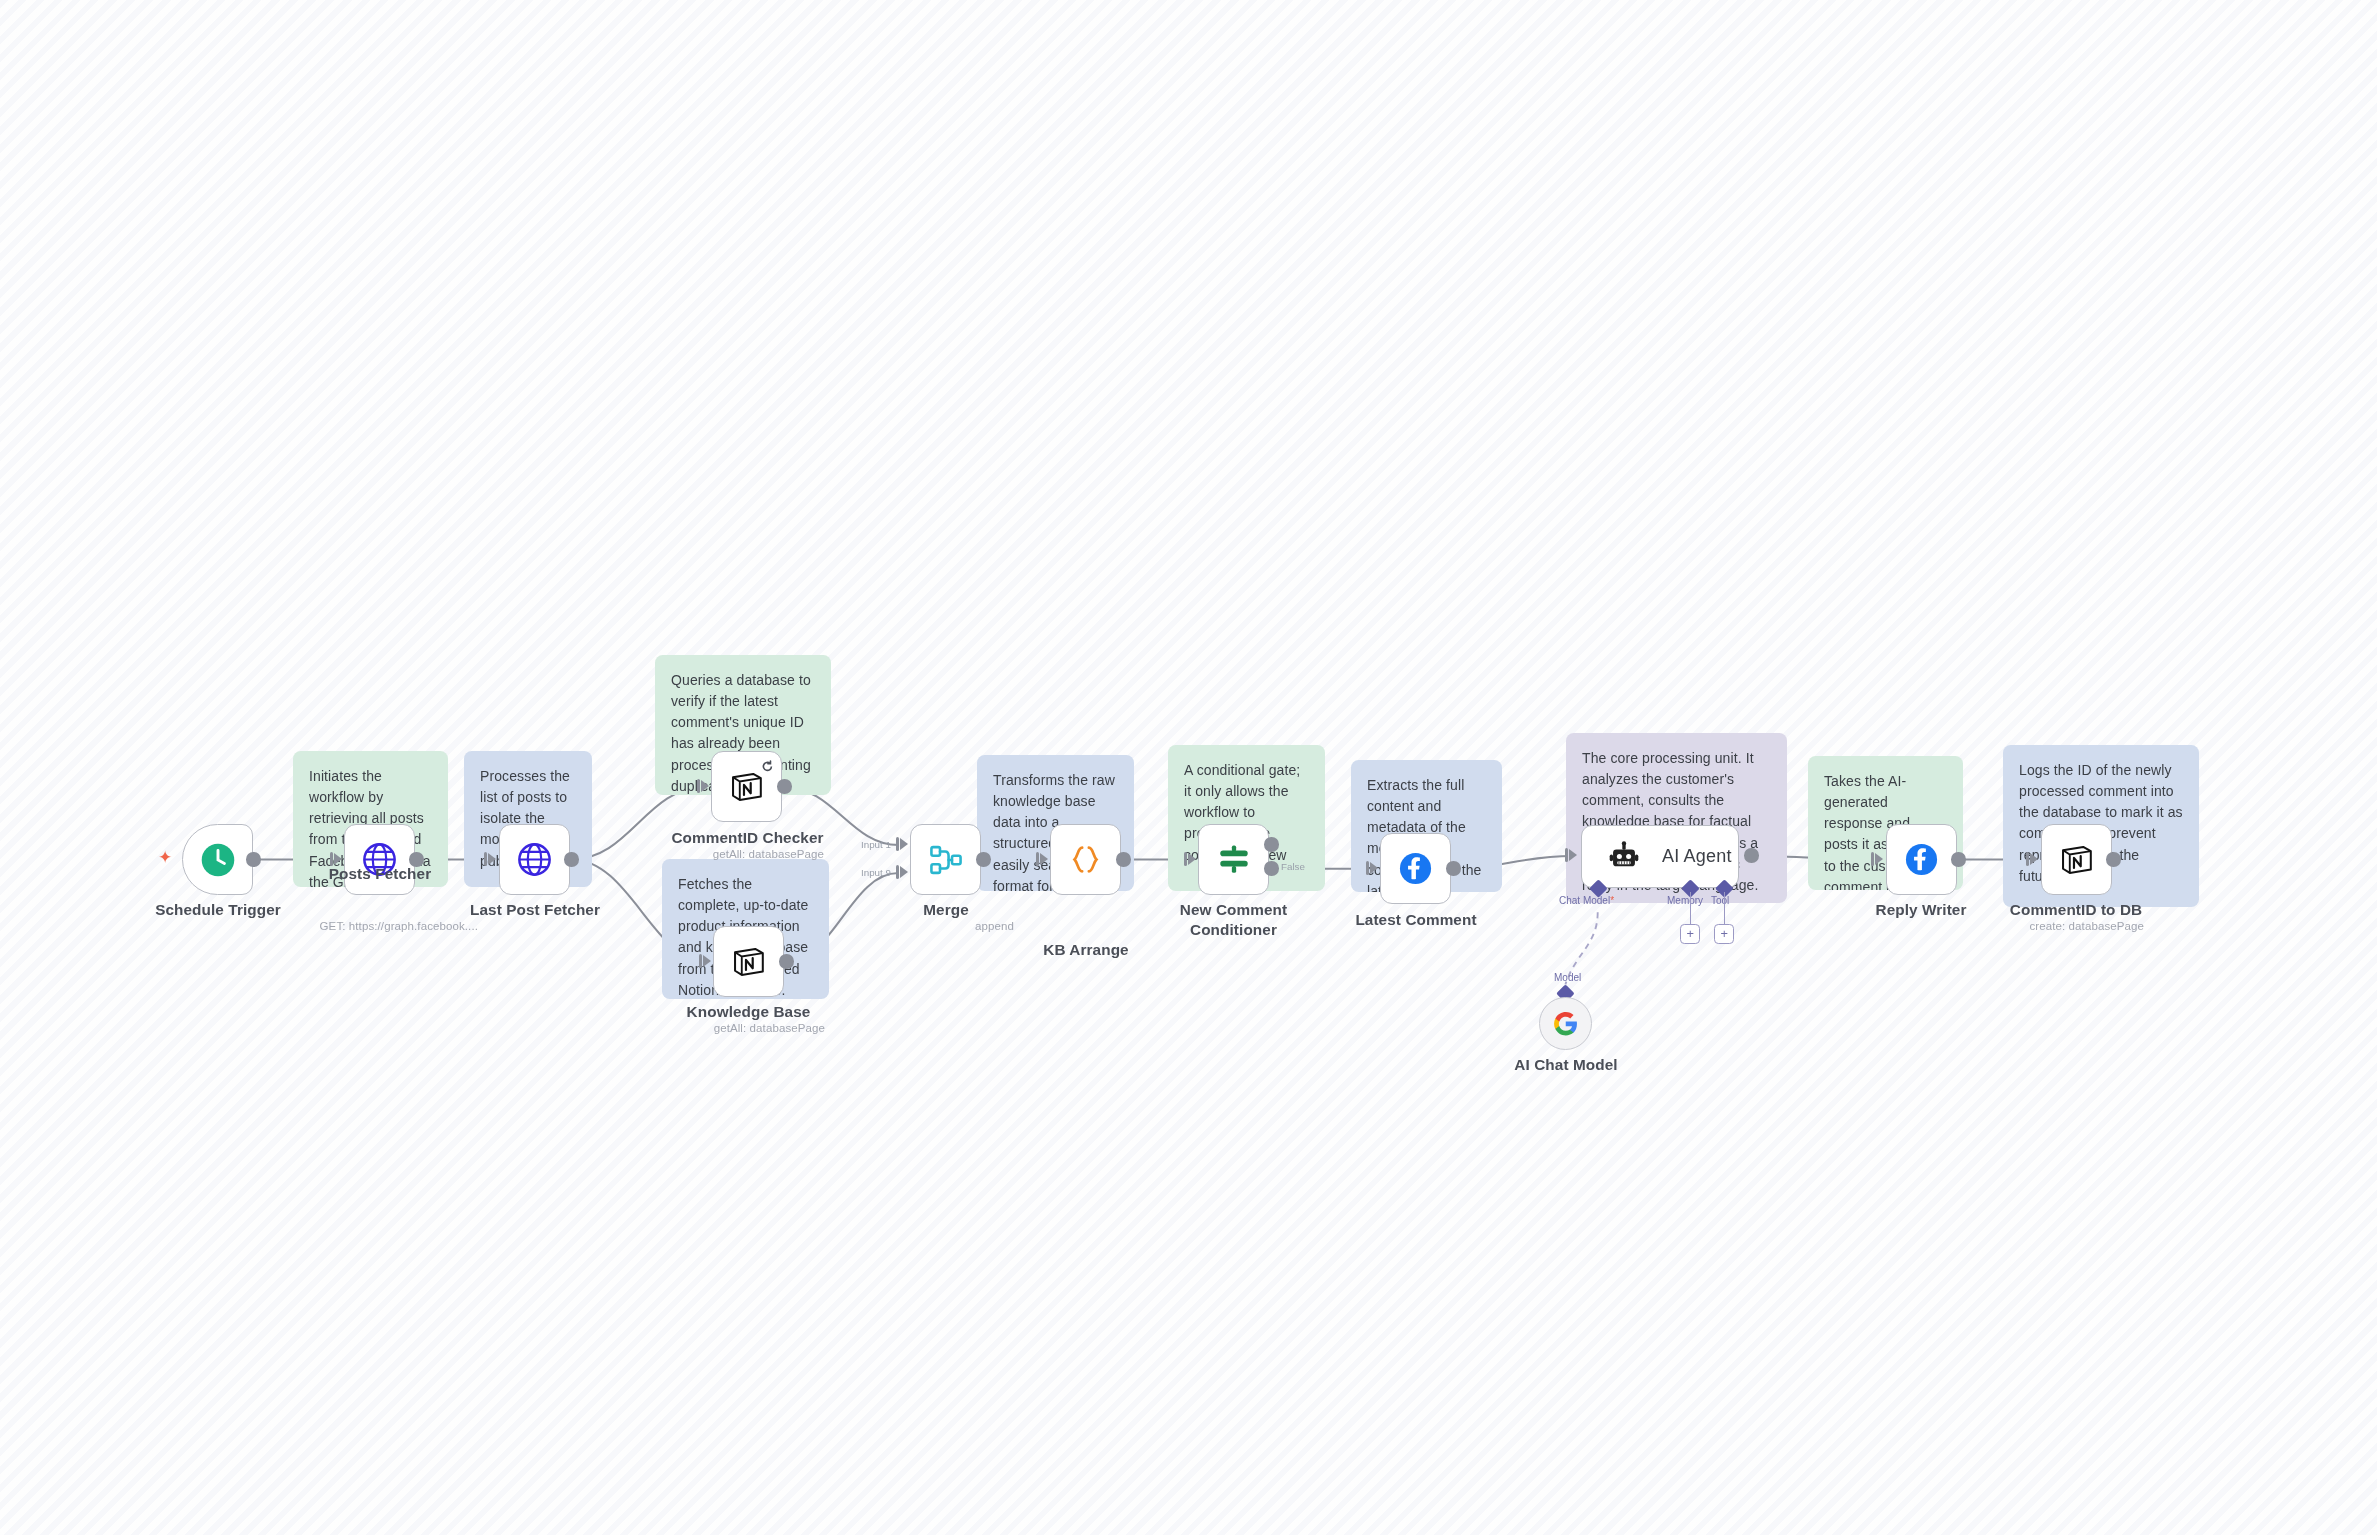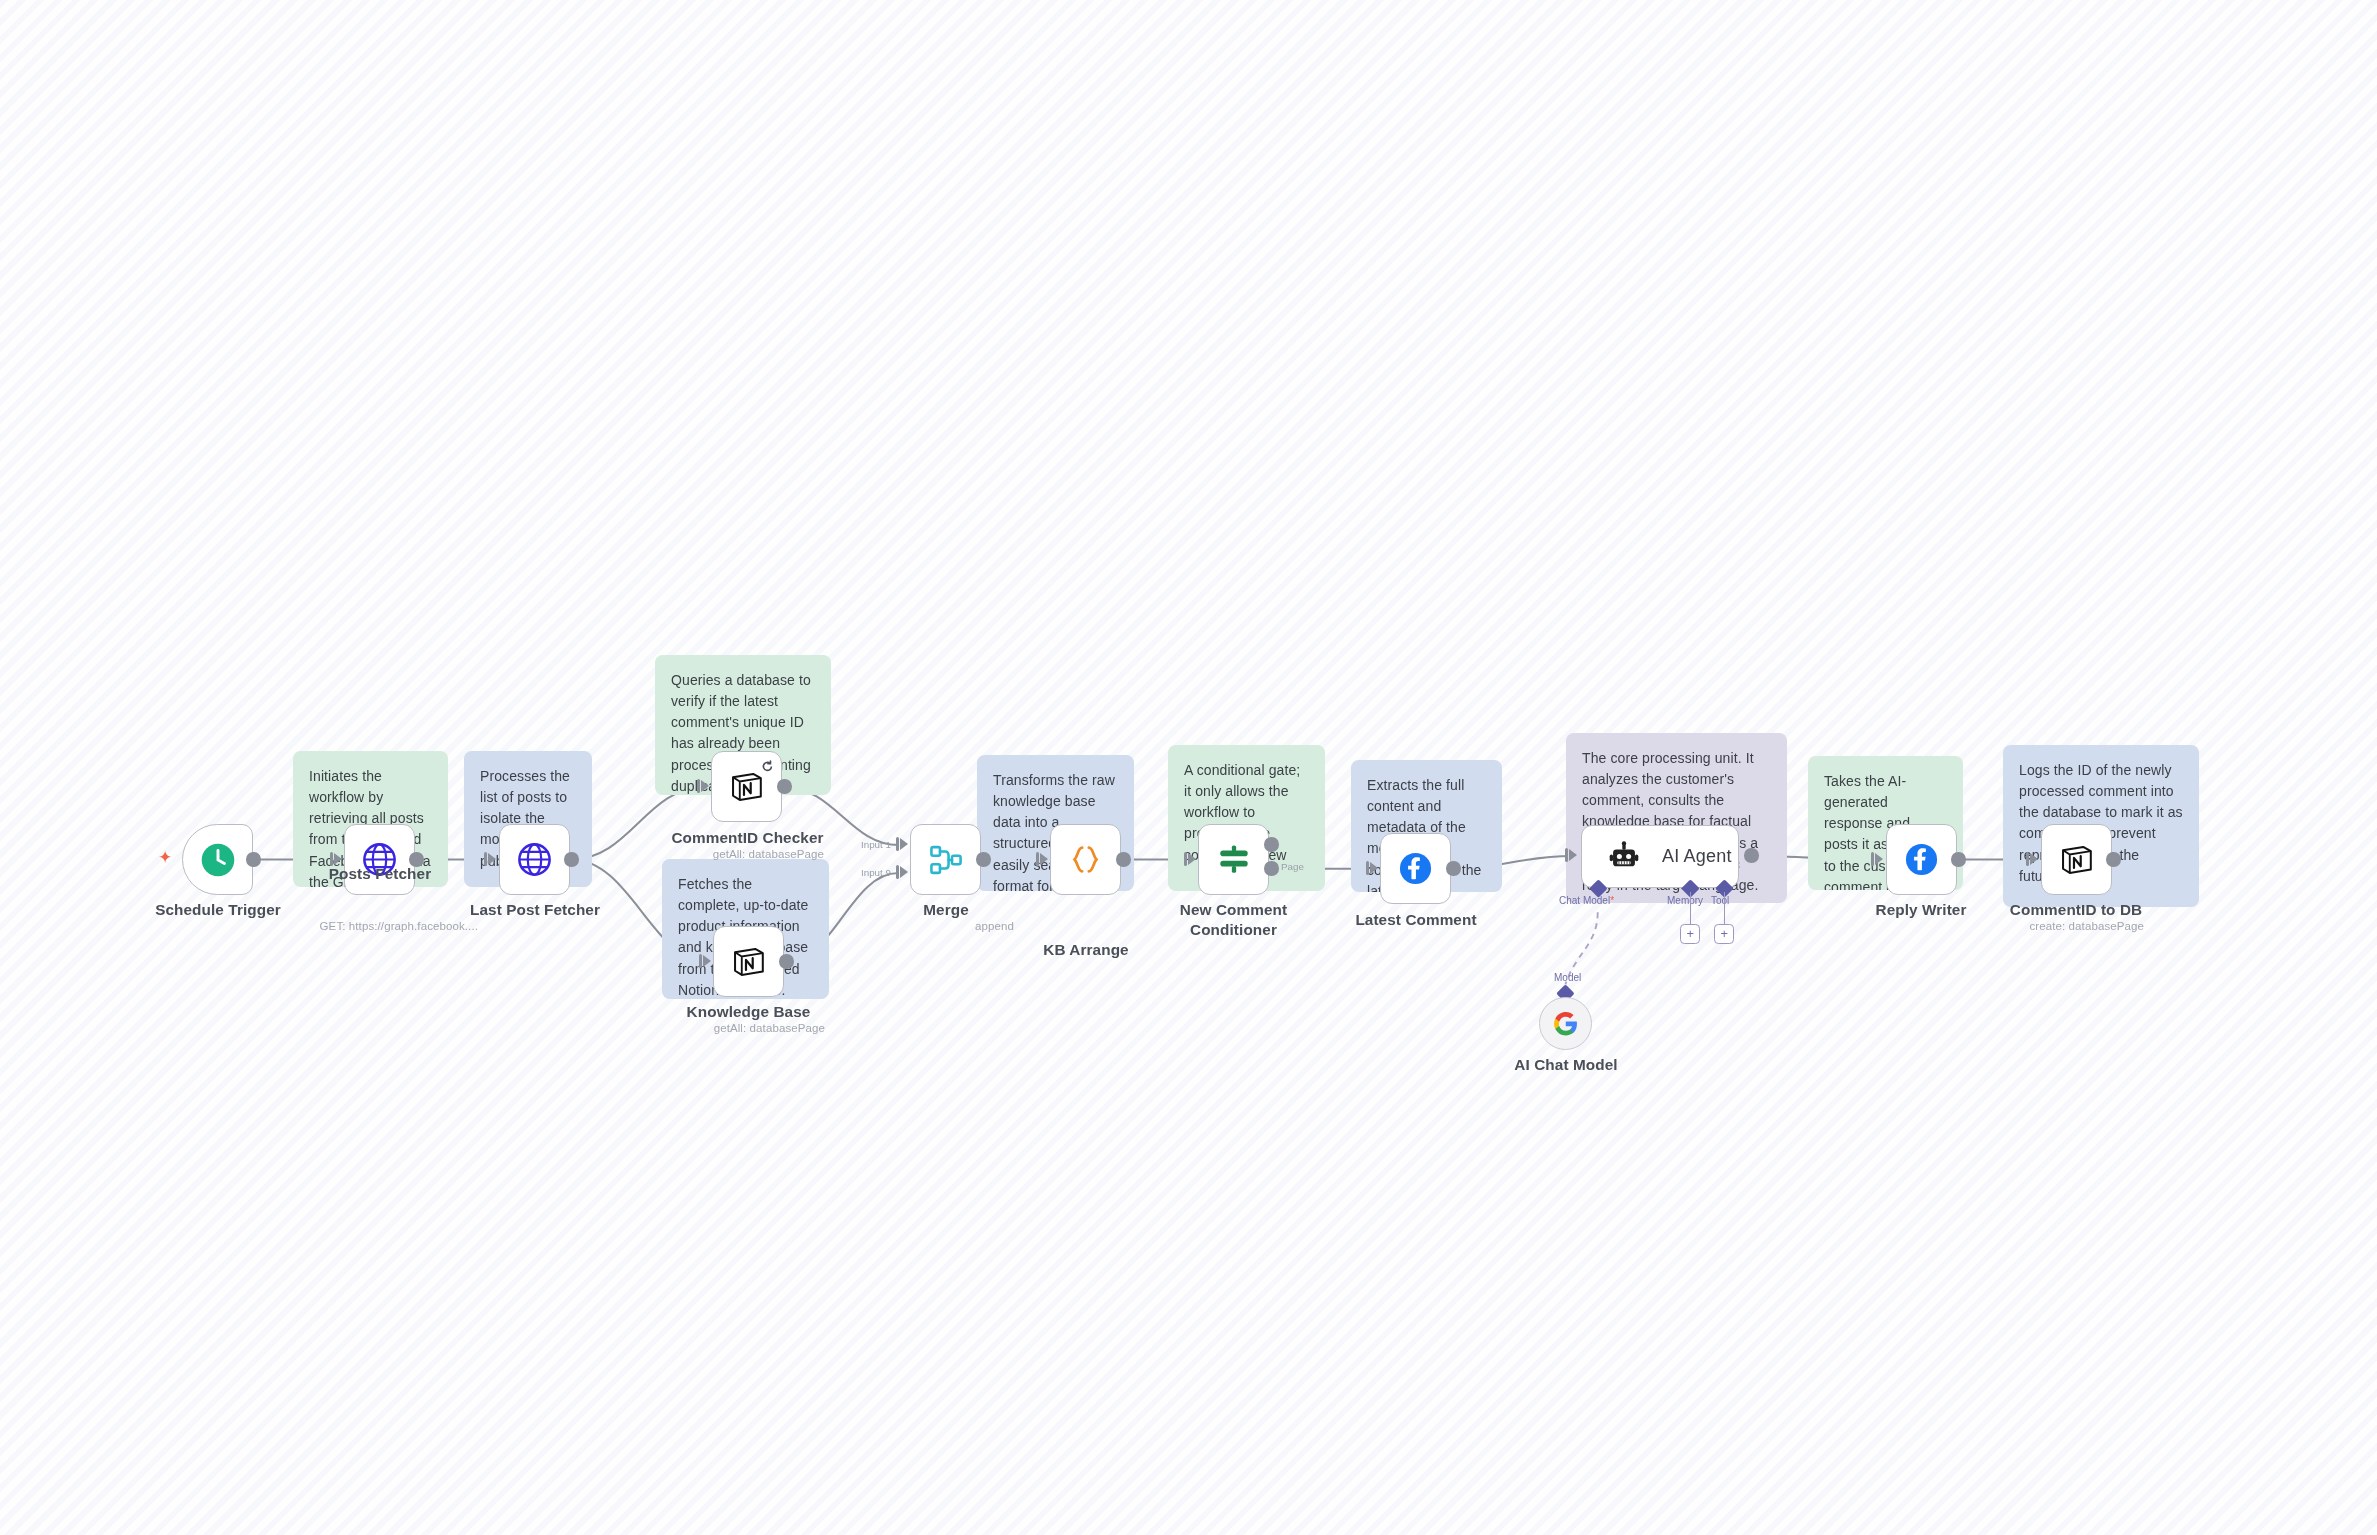--- a/index.html
+++ b/index.html
@@ -330,21 +330,21 @@
   <div class="node sq" style="left:1198px; top:824px;">
     <svg class="icon" width="36" height="36" viewBox="0 0 42 42">
       <rect x="5" y="10" width="32" height="6.6" rx="3.3" fill="#1f8a4c"></rect>
       <rect x="5" y="22" width="32" height="6.6" rx="3.3" fill="#1f8a4c"></rect>
       <rect x="18.5" y="4" width="5" height="7" rx="2" fill="#1f8a4c"></rect>
       <rect x="18.5" y="28" width="5" height="8" rx="2" fill="#1f8a4c"></rect>
     </svg>
   </div>
   <div class="port-out" style="left:1264px; top:837px;"></div>
   <div class="port-out" style="left:1264px; top:861px;"></div>
-  <div class="port-label" style="left:1281px; top:861px;">Page</div>
+  <div class="port-label" style="left:1281px; top:861px;">False</div>
   <div class="node-caption wrap" style="left:1179px; top:900px; width:109px;">New Comment Conditioner</div>
 
   <div class="port-in" style="left:1370px; top:862px;"></div>
   <div class="node sq" style="left:1380px; top:833px;">
     <svg class="icon" width="37" height="37" viewBox="0 0 44 44">
       <circle cx="22" cy="22" r="18.5" fill="#1877f2"></circle>
       <path d="M26.2 23.3 L26.9 18.6 H22.5 V15.5 c0-1.3 .63-2.55 2.65-2.55 h2.05 V8.9 S25.3 8.6 23.5 8.6 c-3.8 0-6.3 2.3-6.3 6.5 v3.5 h-4.05 v4.7 h4.05 v11.3 a16 16 0 0 0 5.3 0 V23.3 Z" fill="#fff"></path>
     </svg>
   </div>
   <div class="port-out" style="left:1446px; top:861px;"></div>

